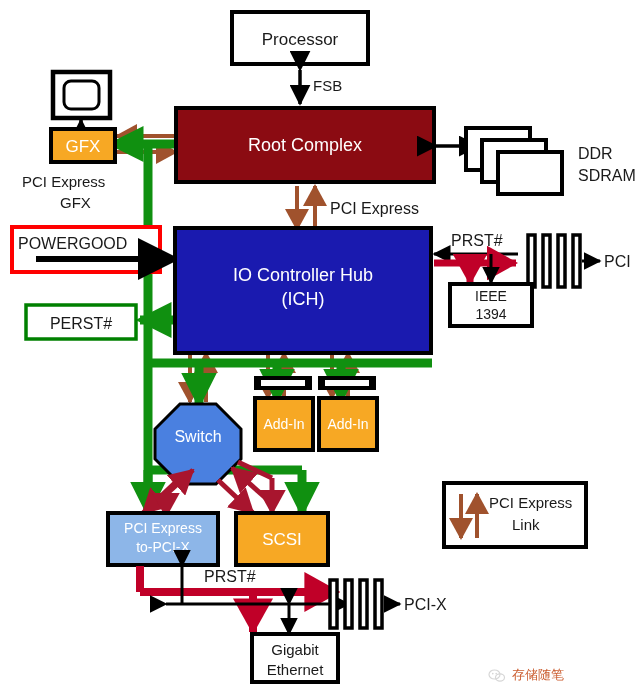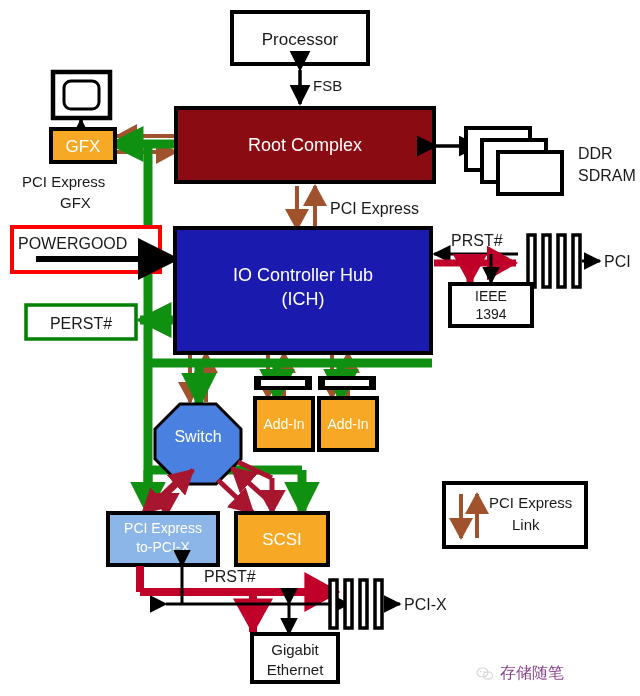--- a/index.html
+++ b/index.html
@@ -1,21 +1,21 @@
 <!DOCTYPE html>
 <html><head>
 <meta charset="utf-8">
 <style>
   html,body{margin:0;padding:0;background:#ffffff;}
   body{width:640px;height:696px;overflow:hidden;font-family:"Liberation Sans",sans-serif;}
   #stage{position:relative;width:572px;height:696px;background:#fff;}
   svg{display:block;}
   .blk-label{font-family:"Liberation Sans",sans-serif;font-weight:400;}
   .wm{position:absolute;right:8px;bottom:12px;display:flex;align-items:center;gap:6px;
-      color:#701a75;font-size:16px;font-family:Liberation Sans, sans-serif;opacity:.85;}
+      color:#c2410c;font-size:13px;font-family:Liberation Sans, sans-serif;opacity:.85;}
   .wm-ico{width:18px;height:13px;position:relative;}
 </style>
 </head>
 <body>
 
 <div id="stage">
 
 <svg width="640" height="696" viewBox="0 0 640 696" xmlns="http://www.w3.org/2000/svg">
   <defs>
     <marker id="ah-black" markerWidth="7" markerHeight="7" refX="6" refY="3.5" orient="auto">

